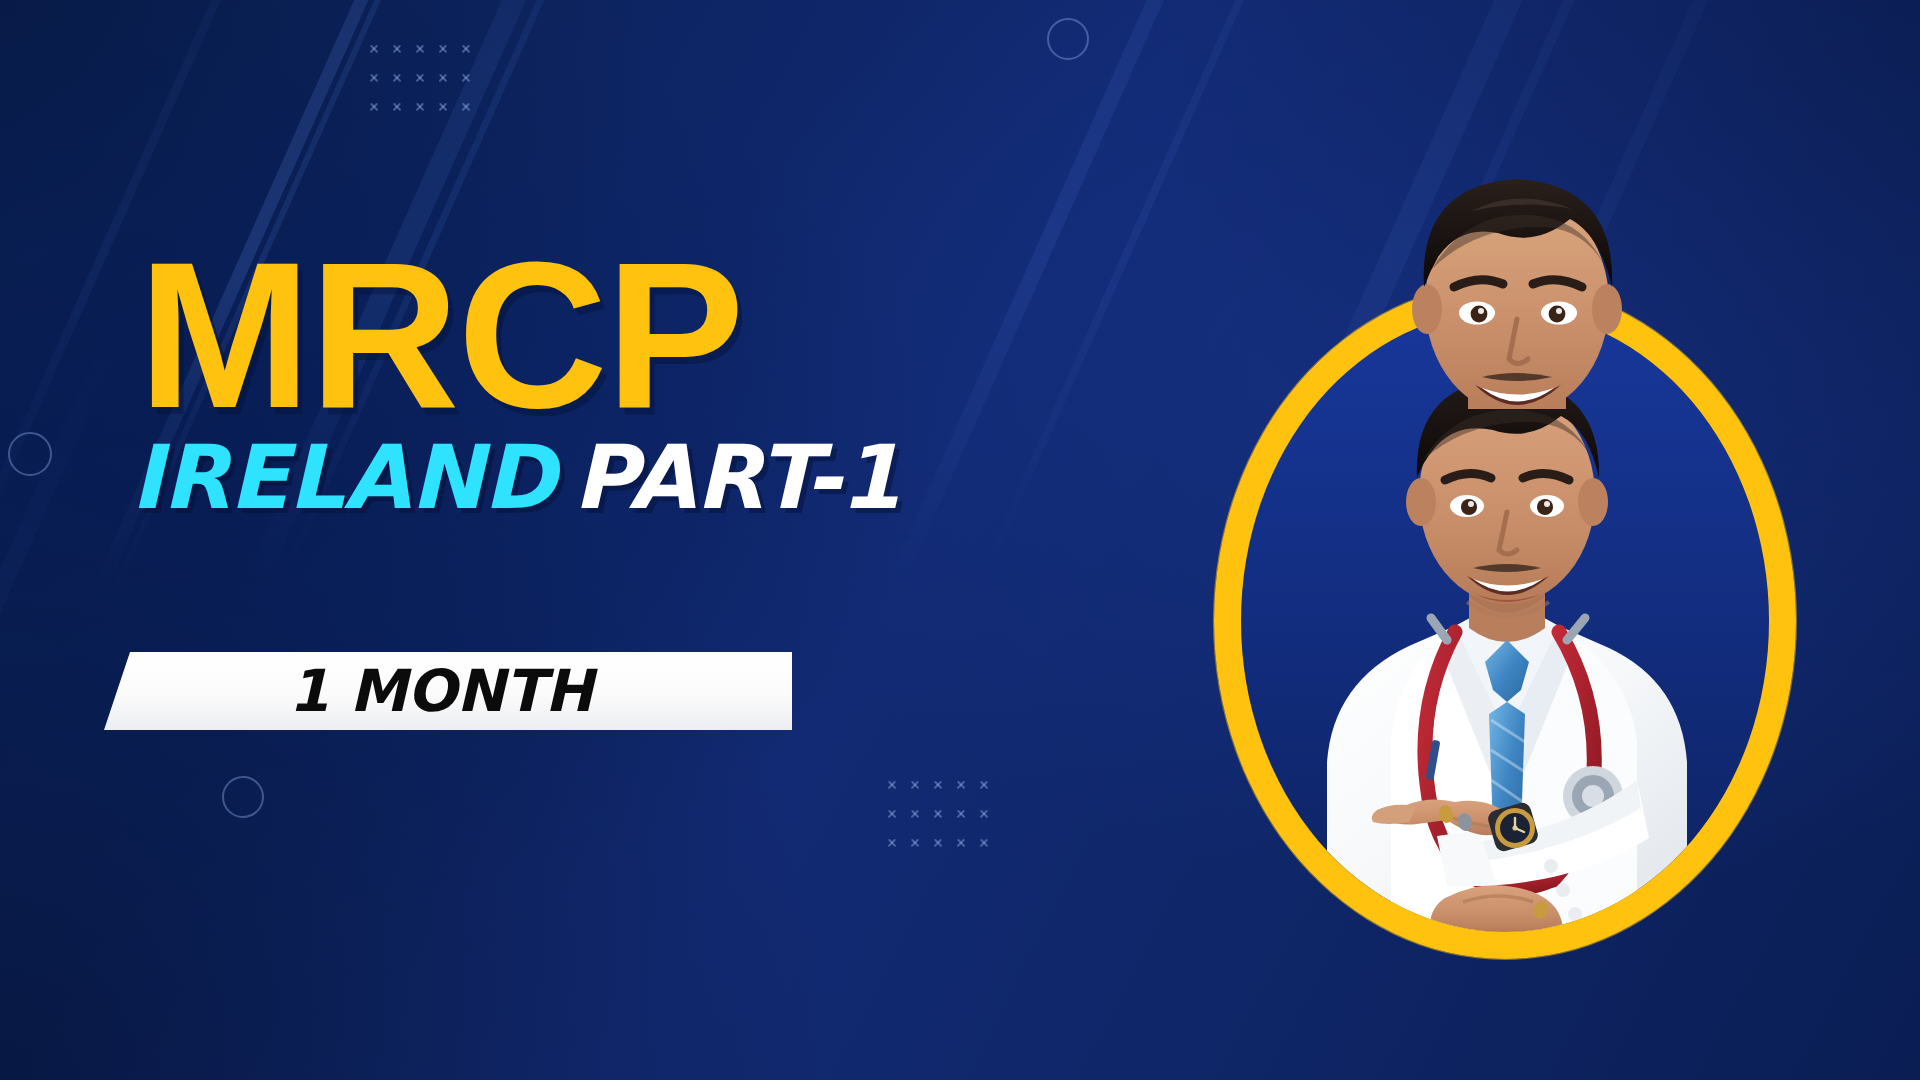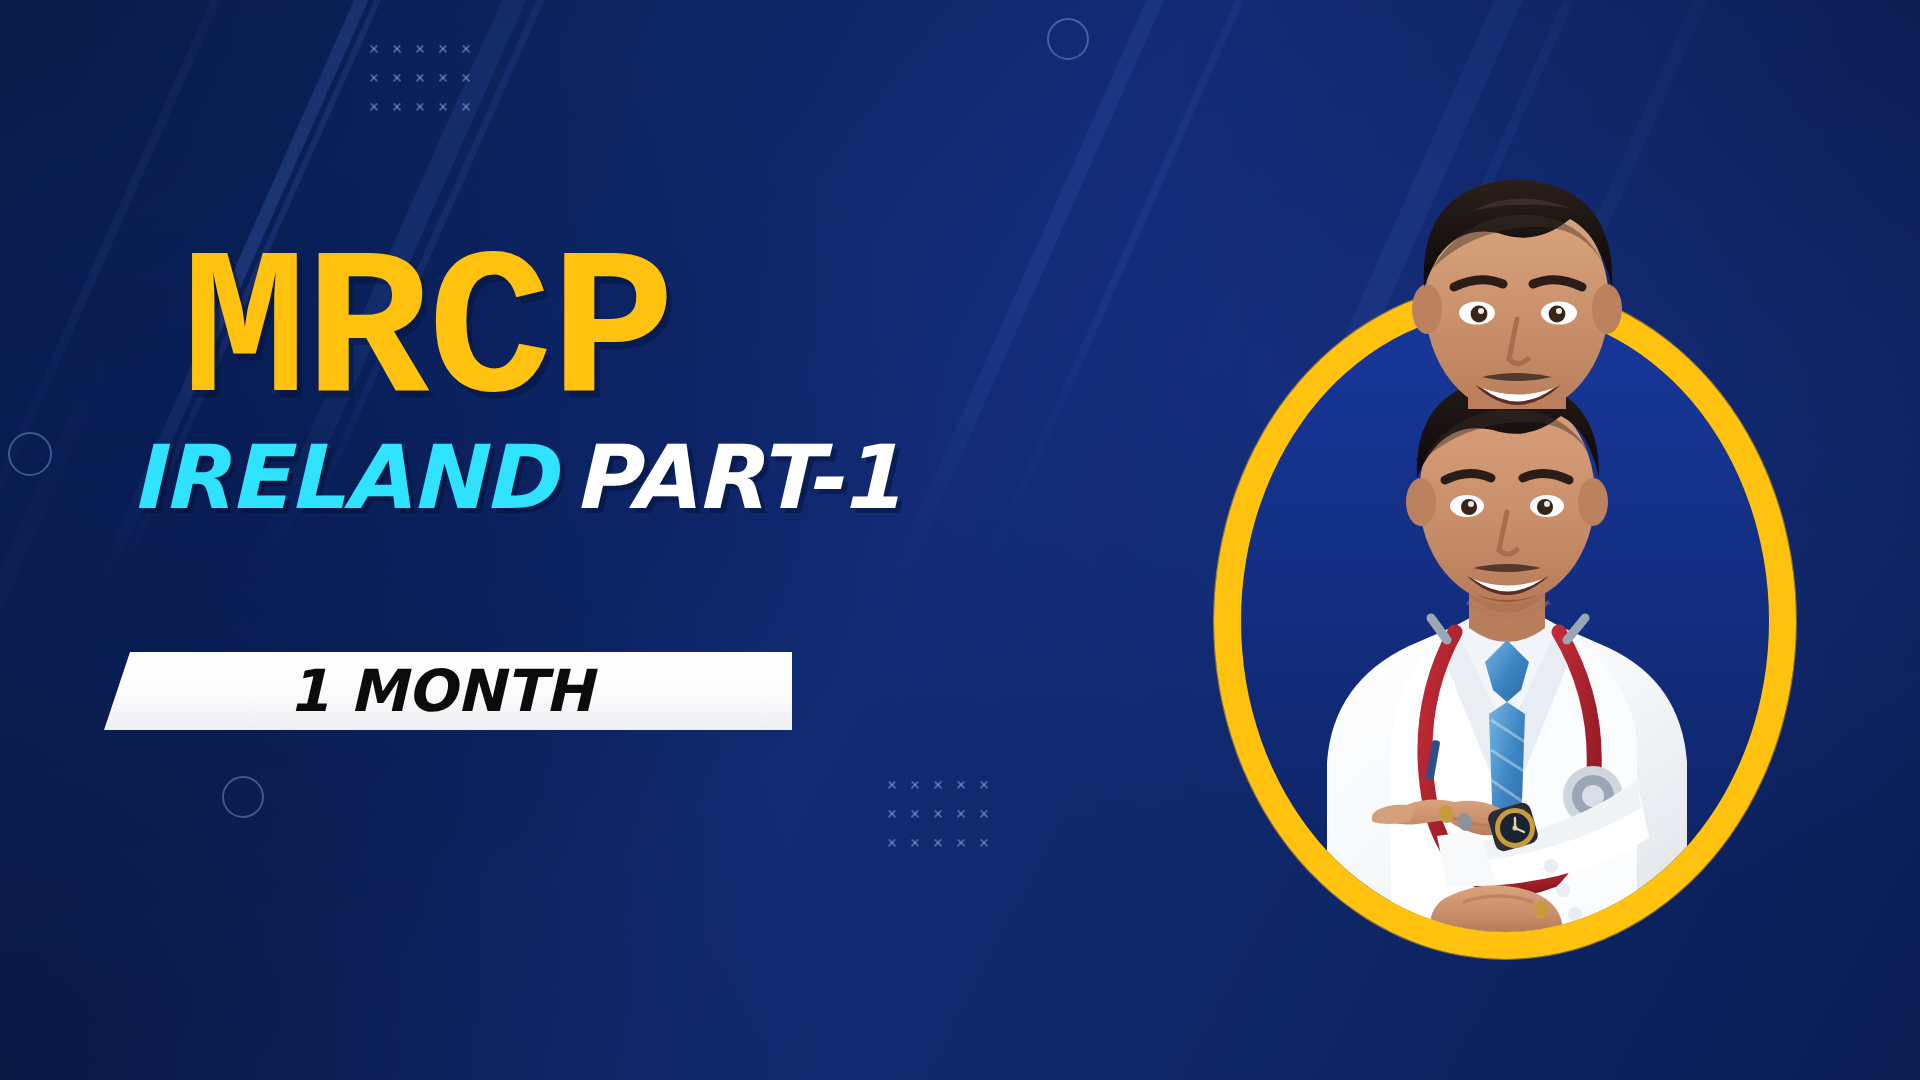--- a/index.html
+++ b/index.html
@@ -63,29 +63,28 @@
   #ringlet-c{ left:8px;    top:432px;  width:44px; height:44px; }
   #ringlet-d{ left:222px;  top:776px;  width:42px; height:42px; }
 
   
   .copy{
     position:absolute; left:138px; top:252px;
     width:760px;
   }
 
   .title-main{
-    font-family:Liberation Mono, monospace;
+    font-family:Liberation Sans, sans-serif;
     font-size:208px;
     line-height:0.80;
     font-weight:bold;
     letter-spacing:-2px;
     color:#FFC20E;
     text-shadow:5px 7px 0 rgba(4,16,52,0.42);
     white-space:nowrap;
-    margin-left:44px;
   }
 
   .title-sub{
     margin-top:16px;
     white-space:nowrap;
     font-family:"DejaVu Sans", sans-serif;
     font-size:88px;
     font-weight:bold;
     font-style:italic;
     line-height:1;

